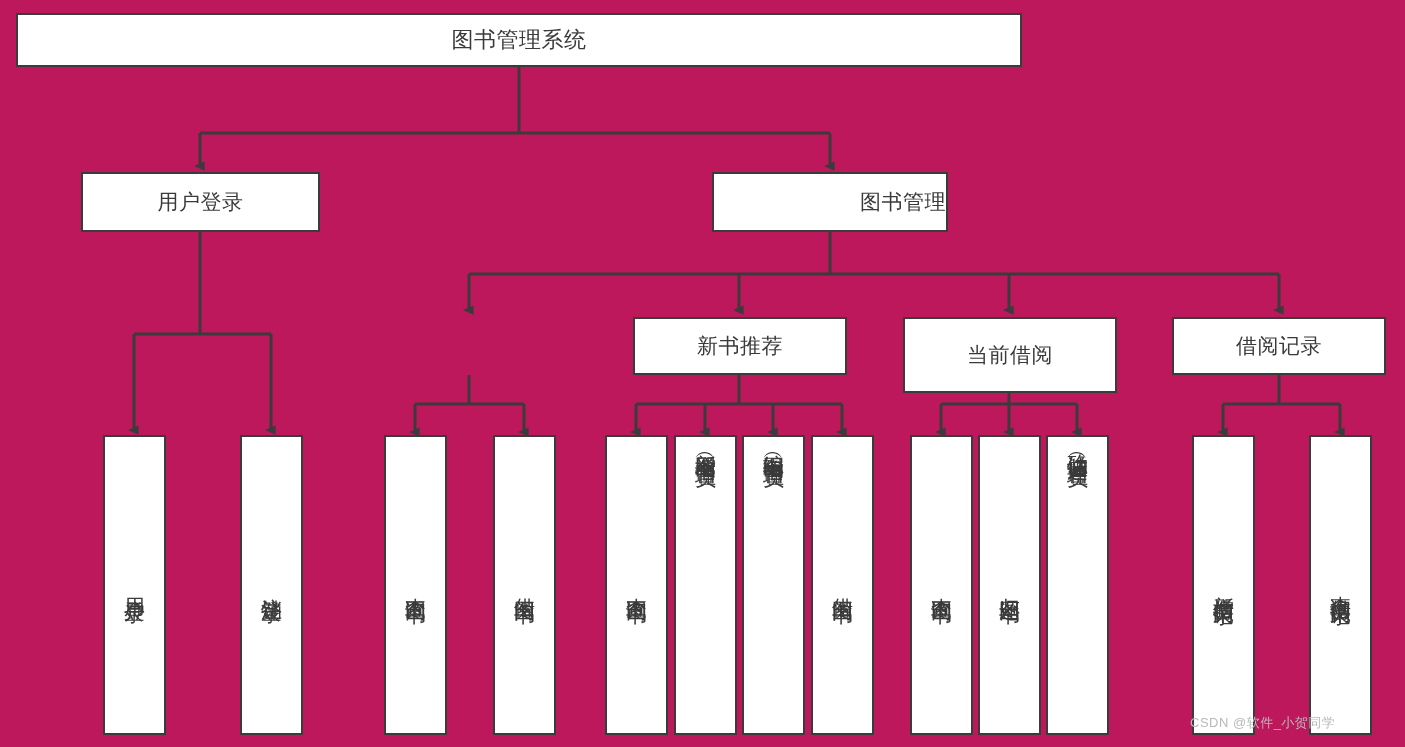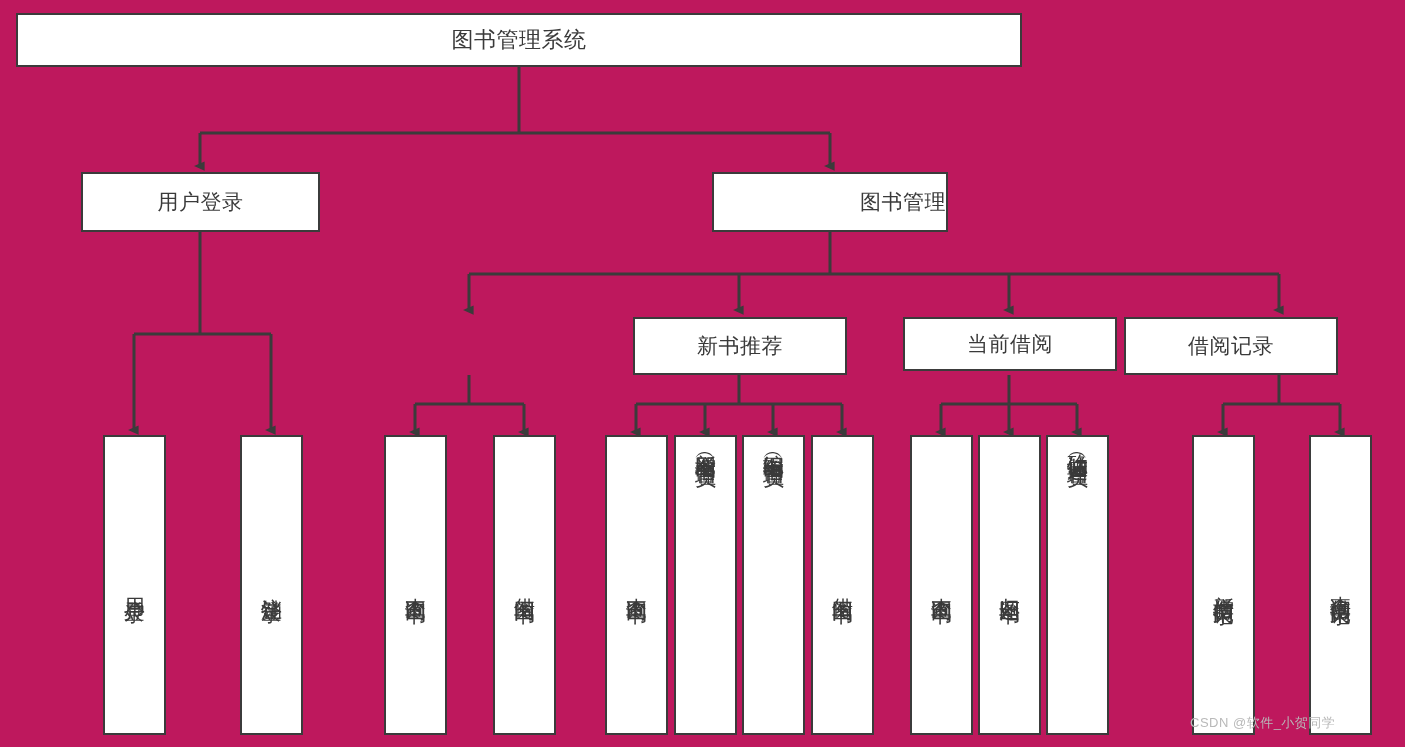--- a/index.html
+++ b/index.html
@@ -145,25 +145,25 @@
 
   <div class="node horiz" style="left:712px; top:172px; width:236px; height:60px;justify-content:flex-end;">
     <span class="node-label">图书管理</span>
   </div>
 
 
   <div class="node horiz" style="left:633px; top:317px; width:214px; height:58px;">
     <span class="node-label">新书推荐</span>
   </div>
 
-  <div class="node horiz" style="left:903px; top:317px; width:214px; height:54px;">
+  <div class="node horiz" style="left:903px; top:317px; width:214px; height:76px;">
     <span class="node-label">当前借阅</span>
   </div>
 
-  <div class="node horiz" style="left:1124px; top:317px; width:214px; height:58px;">
+  <div class="node horiz" style="left:1172px; top:317px; width:214px; height:58px;">
     <span class="node-label">借阅记录</span>
   </div>
 
   <div class="node vert center" style="left:103px; top:435px; width:63px; height:300px;">
     <span class="node-label">用户登录</span>
   </div>
 
   <div class="node vert center" style="left:240px; top:435px; width:63px; height:300px;">
     <span class="node-label">注销登录</span>
   </div>

